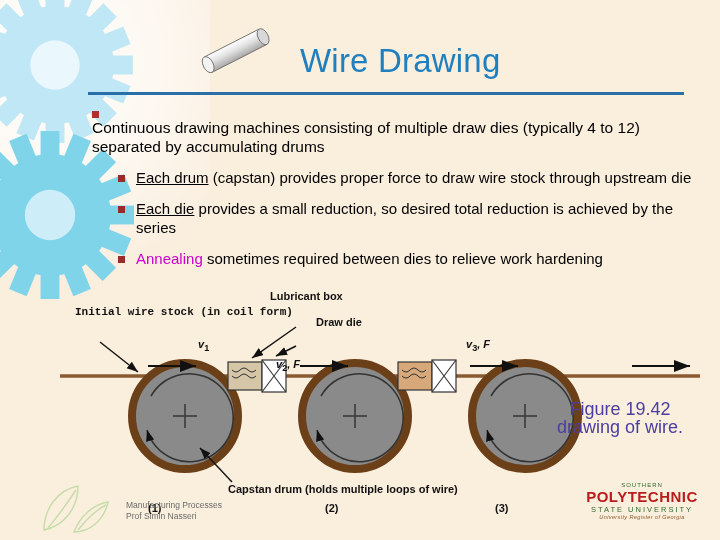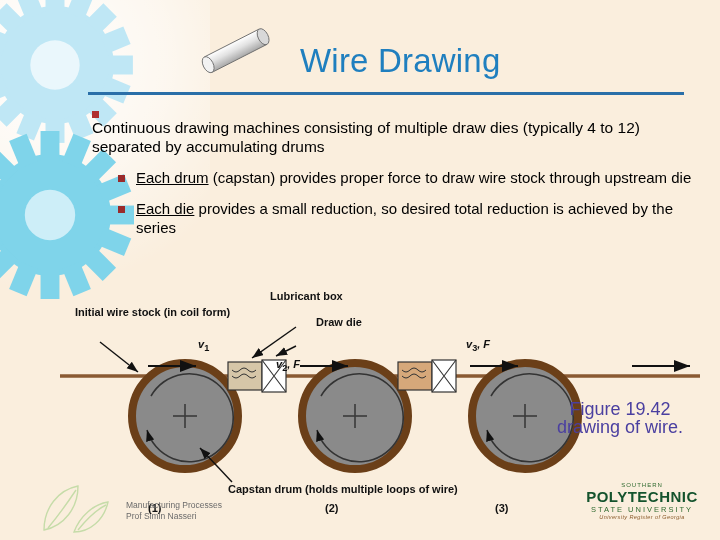--- a/index.html
+++ b/index.html
@@ -54,21 +54,21 @@
     position:absolute;font-size:11px;font-weight:bold;color:#111;
   }
   
   .footer-note{
     position:absolute;left:126px;top:500px;font-size:8.5px;color:#6b6b6b;line-height:11px;
   }
   .logo{
     position:absolute;right:18px;top:482px;width:120px;height:50px;text-align:center;
   }
   .logo .top{font-size:6px;letter-spacing:1px;color:#2f6a2f;}
-  .logo .main{font-size:15px;font-weight:bold;color:#14532d;letter-spacing:0.5px;}
+  .logo .main{font-size:15px;font-weight:bold;color:#b91c1c;letter-spacing:0.5px;}
   .logo .mid{font-size:7.5px;letter-spacing:2px;color:#2f6a2f;}
   .logo .sub{font-size:5.5px;color:#8a5a2a;font-style:italic;letter-spacing:0.4px;}
   .leaf{position:absolute;left:34px;top:478px;width:80px;height:58px;opacity:.85;}
 </style>
 </head>
 <body>
 
 <div class="corner-fade"></div>
 
 <svg class="gear-bg" id="gear-a" viewBox="0 0 200 200">
@@ -153,20 +153,26 @@
     </div>
   </div>
 
   <div class="b2">
     <div class="sq sub"></div>
     <div class="txt">
       <span class="u">Each die</span><span> provides a small reduction, so desired total reduction is achieved by the series</span>
     </div>
   </div>
 
+  <div class="b2">
+    <div class="sq sub"></div>
+    <div class="txt">
+      <span class="magenta">Annealing</span><span> sometimes required between dies to relieve work hardening</span>
+    </div>
+  </div>
 
 </div>
 
 <svg class="figure" viewBox="0 0 720 210">
   <defs>
     <marker id="ar" markerWidth="9" markerHeight="9" refX="8" refY="3" orient="auto">
       <path d="M0,0 L8,3 L0,6 z" fill="#111"></path>
     </marker>
     <marker id="arS" markerWidth="8" markerHeight="8" refX="7" refY="2.6" orient="auto">
       <path d="M0,0 L7,2.6 L0,5.2 z" fill="#111"></path>
@@ -214,21 +220,21 @@
   <line x1="300" y1="66" x2="348" y2="66" stroke="#111" stroke-width="2" marker-end="url(#ar)"></line>
   <line x1="470" y1="66" x2="518" y2="66" stroke="#111" stroke-width="2" marker-end="url(#ar)"></line>
   <line x1="632" y1="66" x2="690" y2="66" stroke="#111" stroke-width="2" marker-end="url(#ar)"></line>
 
   <line x1="100" y1="42" x2="138" y2="72" stroke="#111" stroke-width="1.4" marker-end="url(#ar)"></line>
   <line x1="296" y1="27" x2="252" y2="58" stroke="#111" stroke-width="1.4" marker-end="url(#ar)"></line>
   <line x1="296" y1="46" x2="276" y2="56" stroke="#111" stroke-width="1.4" marker-end="url(#ar)"></line>
   <line x1="232" y1="182" x2="200" y2="148" stroke="#111" stroke-width="1.4" marker-end="url(#ar)"></line>
 </svg>
 
-<div class="fig-label" style="left:75px;top:306px;">Initial wire stock (in coil form)</div>
+<div class="fig-label" style="left:75px;top:306px;font-family:Liberation Mono, monospace;">Initial wire stock (in coil form)</div>
 <div class="fig-label" style="left:270px;top:290px;">Lubricant box</div>
 <div class="fig-label" style="left:282px;top:316px;margin-left:34px;">Draw die</div>
 <div class="fig-label" style="left:228px;top:483px;">Capstan drum (holds multiple loops of wire)</div>
 
 <div class="fig-label" style="left:198px;top:338px;font-style:italic;"><span>v</span><sub style="font-style:normal;">1</sub></div>
 <div class="fig-label" style="left:276px;top:358px;font-style:italic;"><span>v</span><sub style="font-style:normal;">2</sub><span>, F</span></div>
 <div class="fig-label" style="left:466px;top:338px;font-style:italic;"><span>v</span><sub style="font-style:normal;">3</sub><span>, F</span></div>
 
 <div class="fig-label" style="left:148px;top:502px;">(1)</div>
 <div class="fig-label" style="left:325px;top:502px;">(2)</div>

